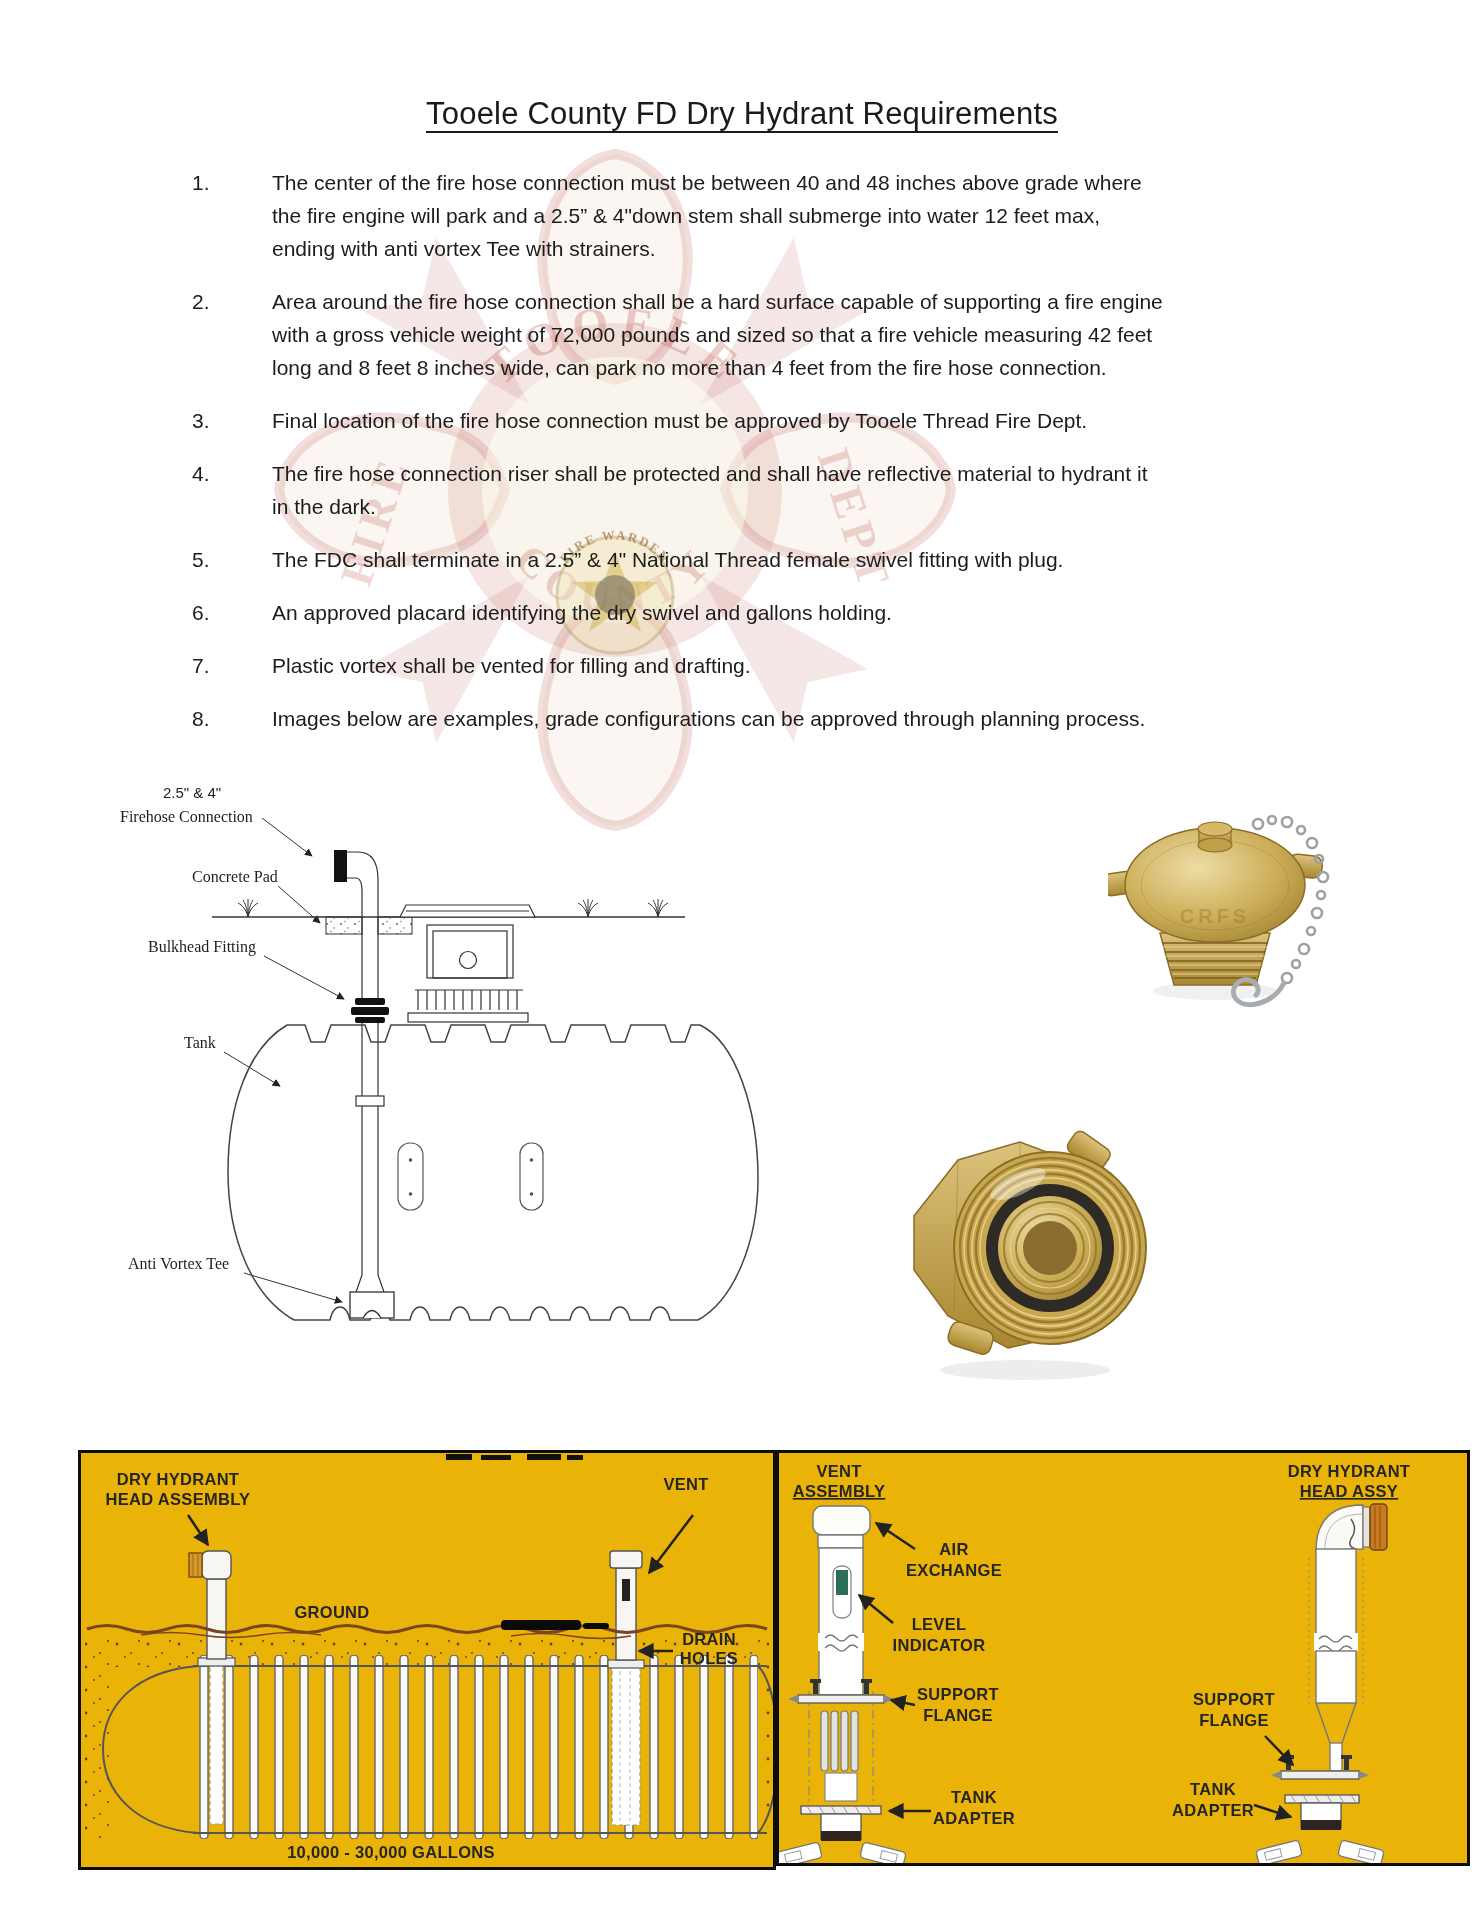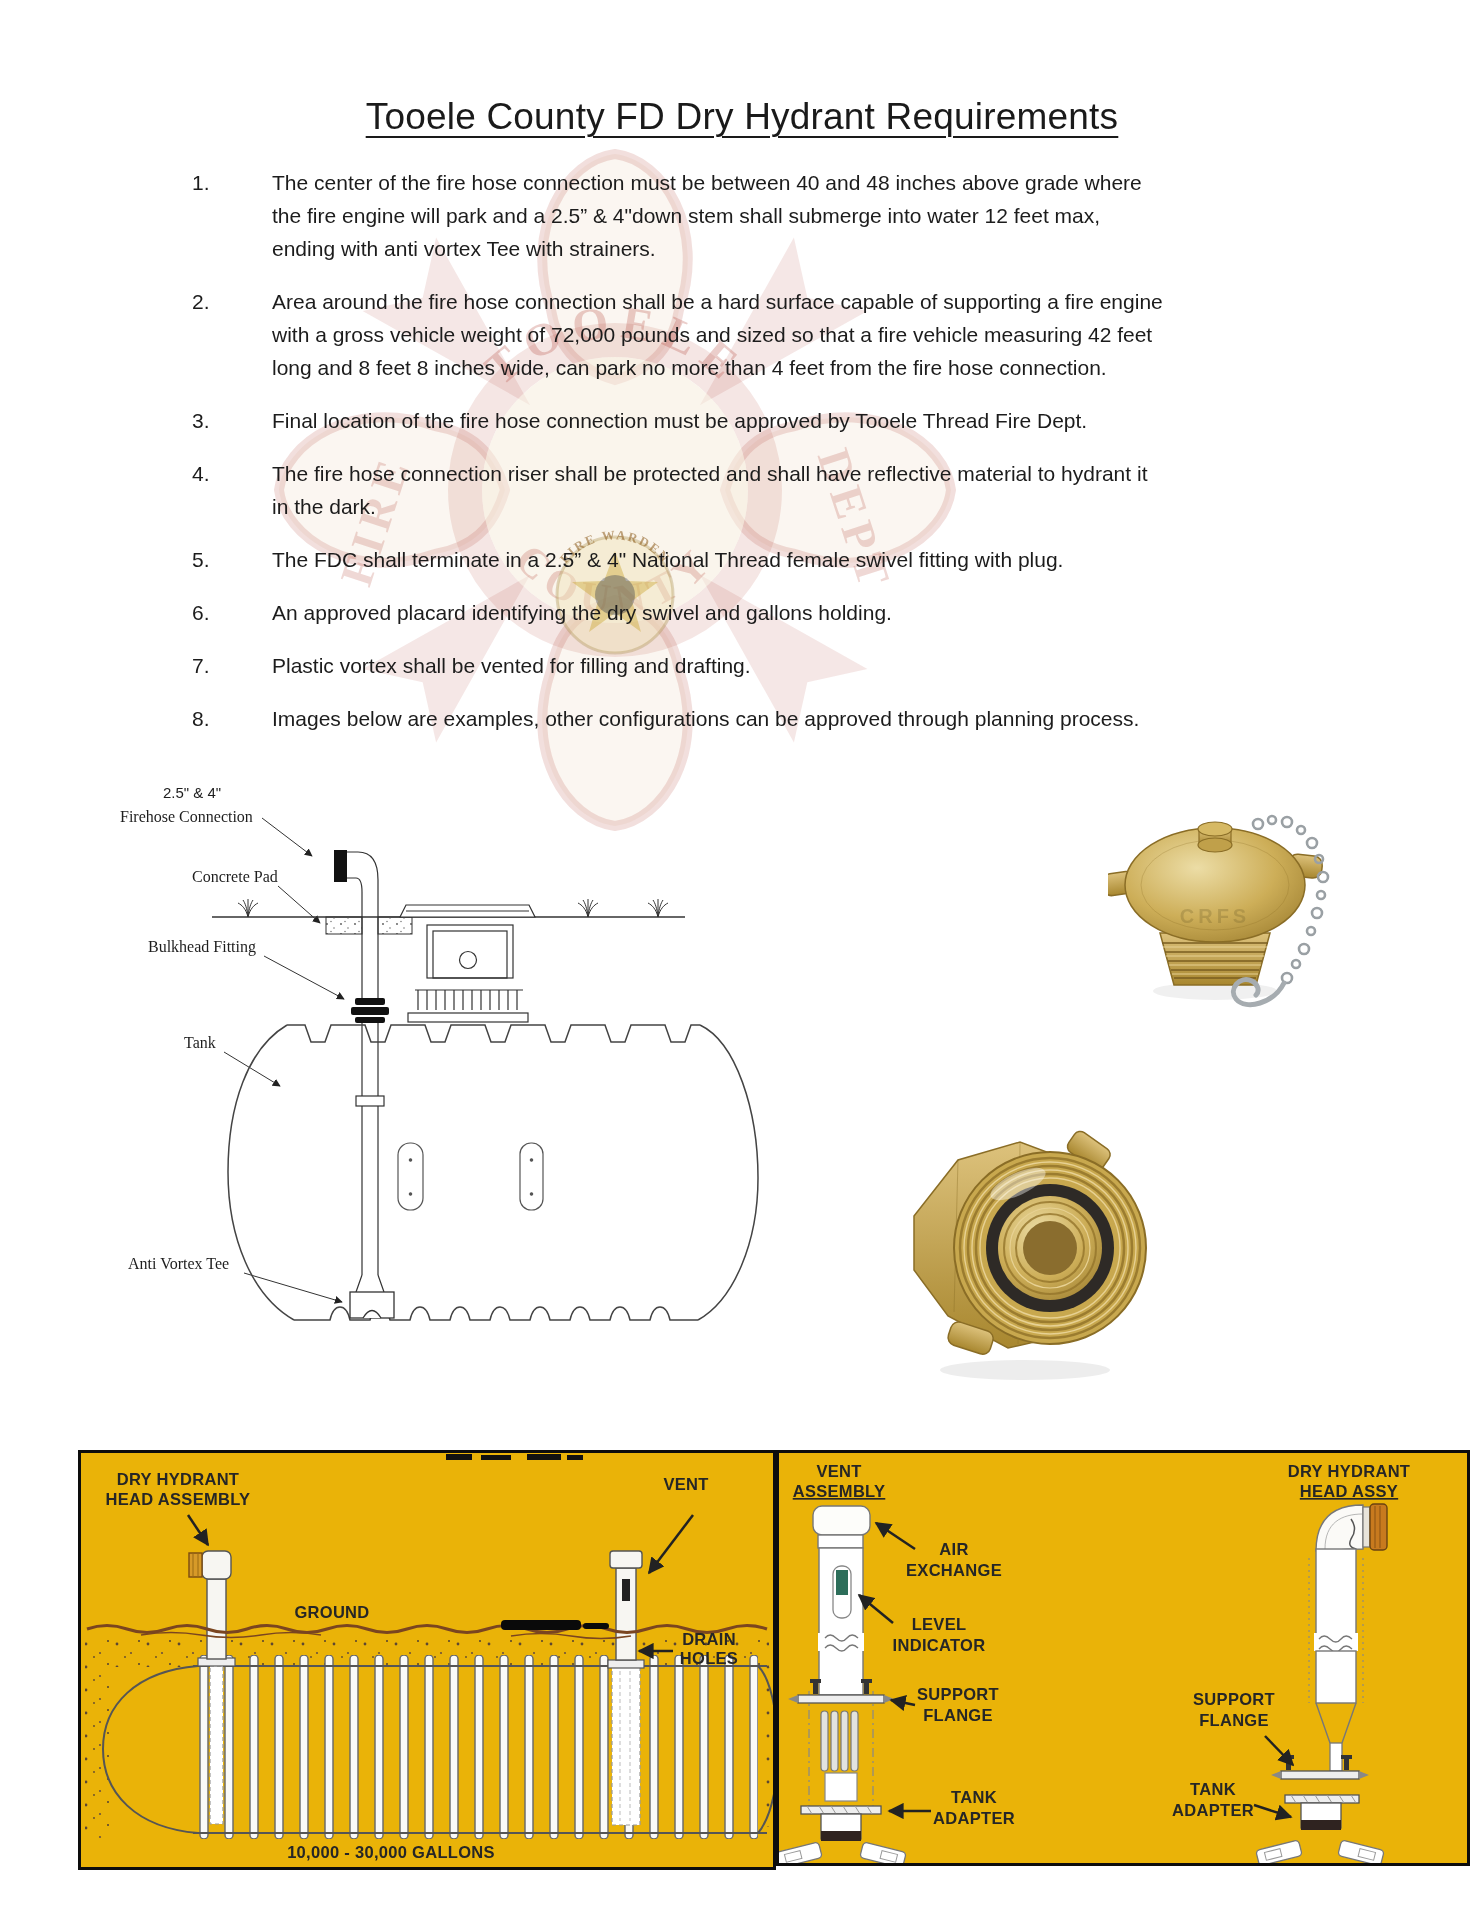--- a/index.html
+++ b/index.html
@@ -3,21 +3,21 @@
 <meta charset="utf-8">
 <style>
   html,body{margin:0;padding:0;background:#e8e8e8;}
   .page{
     position:relative;width:1484px;height:1920px;margin:0 auto;
     background:#ffffff;overflow:hidden;
     font-family:"Liberation Sans","DejaVu Sans",sans-serif;color:#1c1c1c;
   }
   .page-title{
     position:absolute;top:96px;left:0;width:100%;text-align:center;
-    font-size:37px;font-weight:400;letter-spacing:.2px;
+    font-size:31px;font-weight:400;letter-spacing:.2px;
     text-decoration:underline;text-underline-offset:7px;text-decoration-thickness:2px;
     color:#1a1a1a;margin:0;
   }
   .req-list{position:absolute;left:192px;top:166px;width:1210px;font-size:21px;line-height:33px;}
   .req{display:grid;grid-template-columns:80px 1fr;margin-bottom:20px;}
   .req-num{text-align:left;}
   .req-text{white-space:pre-line;}
   .abs{position:absolute;}
   .panel{
     position:absolute;background:#eab308;border:3px solid #0d0d0d;box-sizing:border-box;
@@ -104,21 +104,21 @@
     <div class="req">
       <span class="req-num">6.</span>
       <div class="req-text">An approved placard identifying the dry swivel and gallons holding.</div>
     </div>
     <div class="req">
       <span class="req-num">7.</span>
       <div class="req-text">Plastic vortex shall be vented for filling and drafting.</div>
     </div>
     <div class="req">
       <span class="req-num">8.</span>
-      <div class="req-text">Images below are examples, other configurations can be approved through planning process.</div>
+      <div class="req-text">Images below are examples, grade configurations can be approved through planning process.</div>
     </div>
   </div>
 
   <svg class="abs" style="left:100px;top:780px;" width="680" height="580" viewBox="0 0 680 580" role="img">
     <defs>
       <marker id="arrD" viewBox="0 0 10 10" refX="9" refY="5" markerWidth="8" markerHeight="8" orient="auto-start-reverse">
         <path d="M0,0 L10,5 L0,10 z" fill="#222"></path>
       </marker>
       <pattern id="cpad" patternUnits="userSpaceOnUse" width="14" height="10">
         <circle cx="3" cy="4" r="0.9" fill="#555"></circle>

